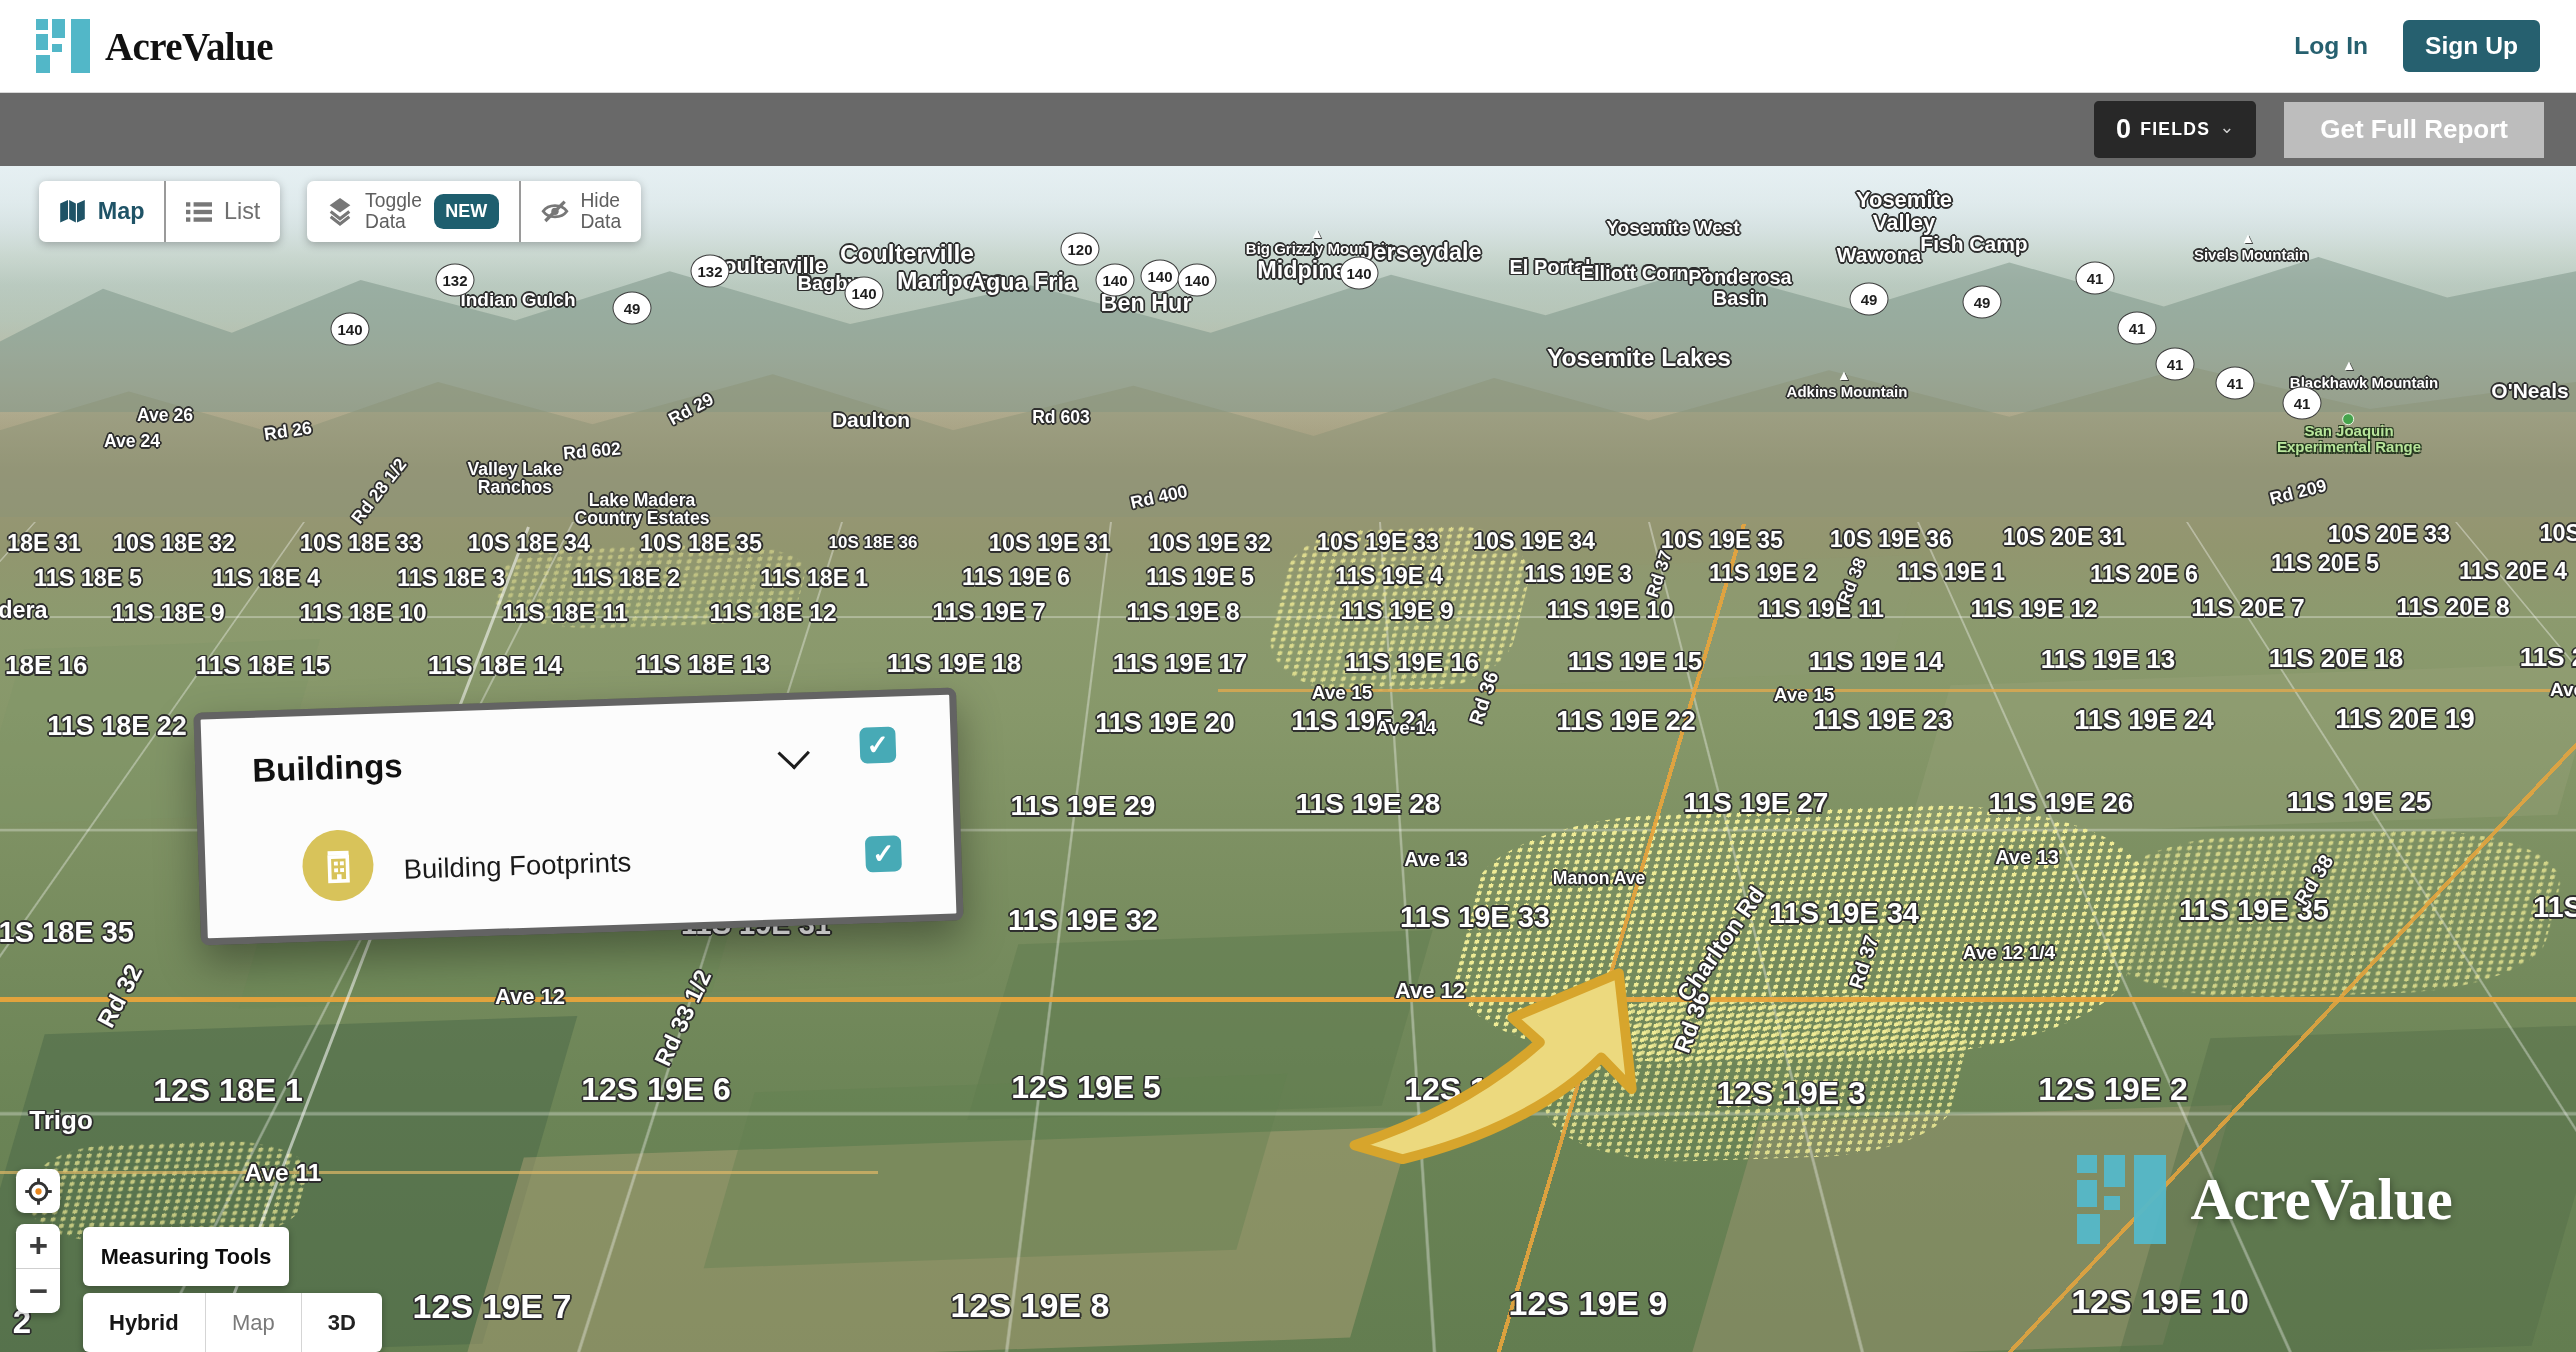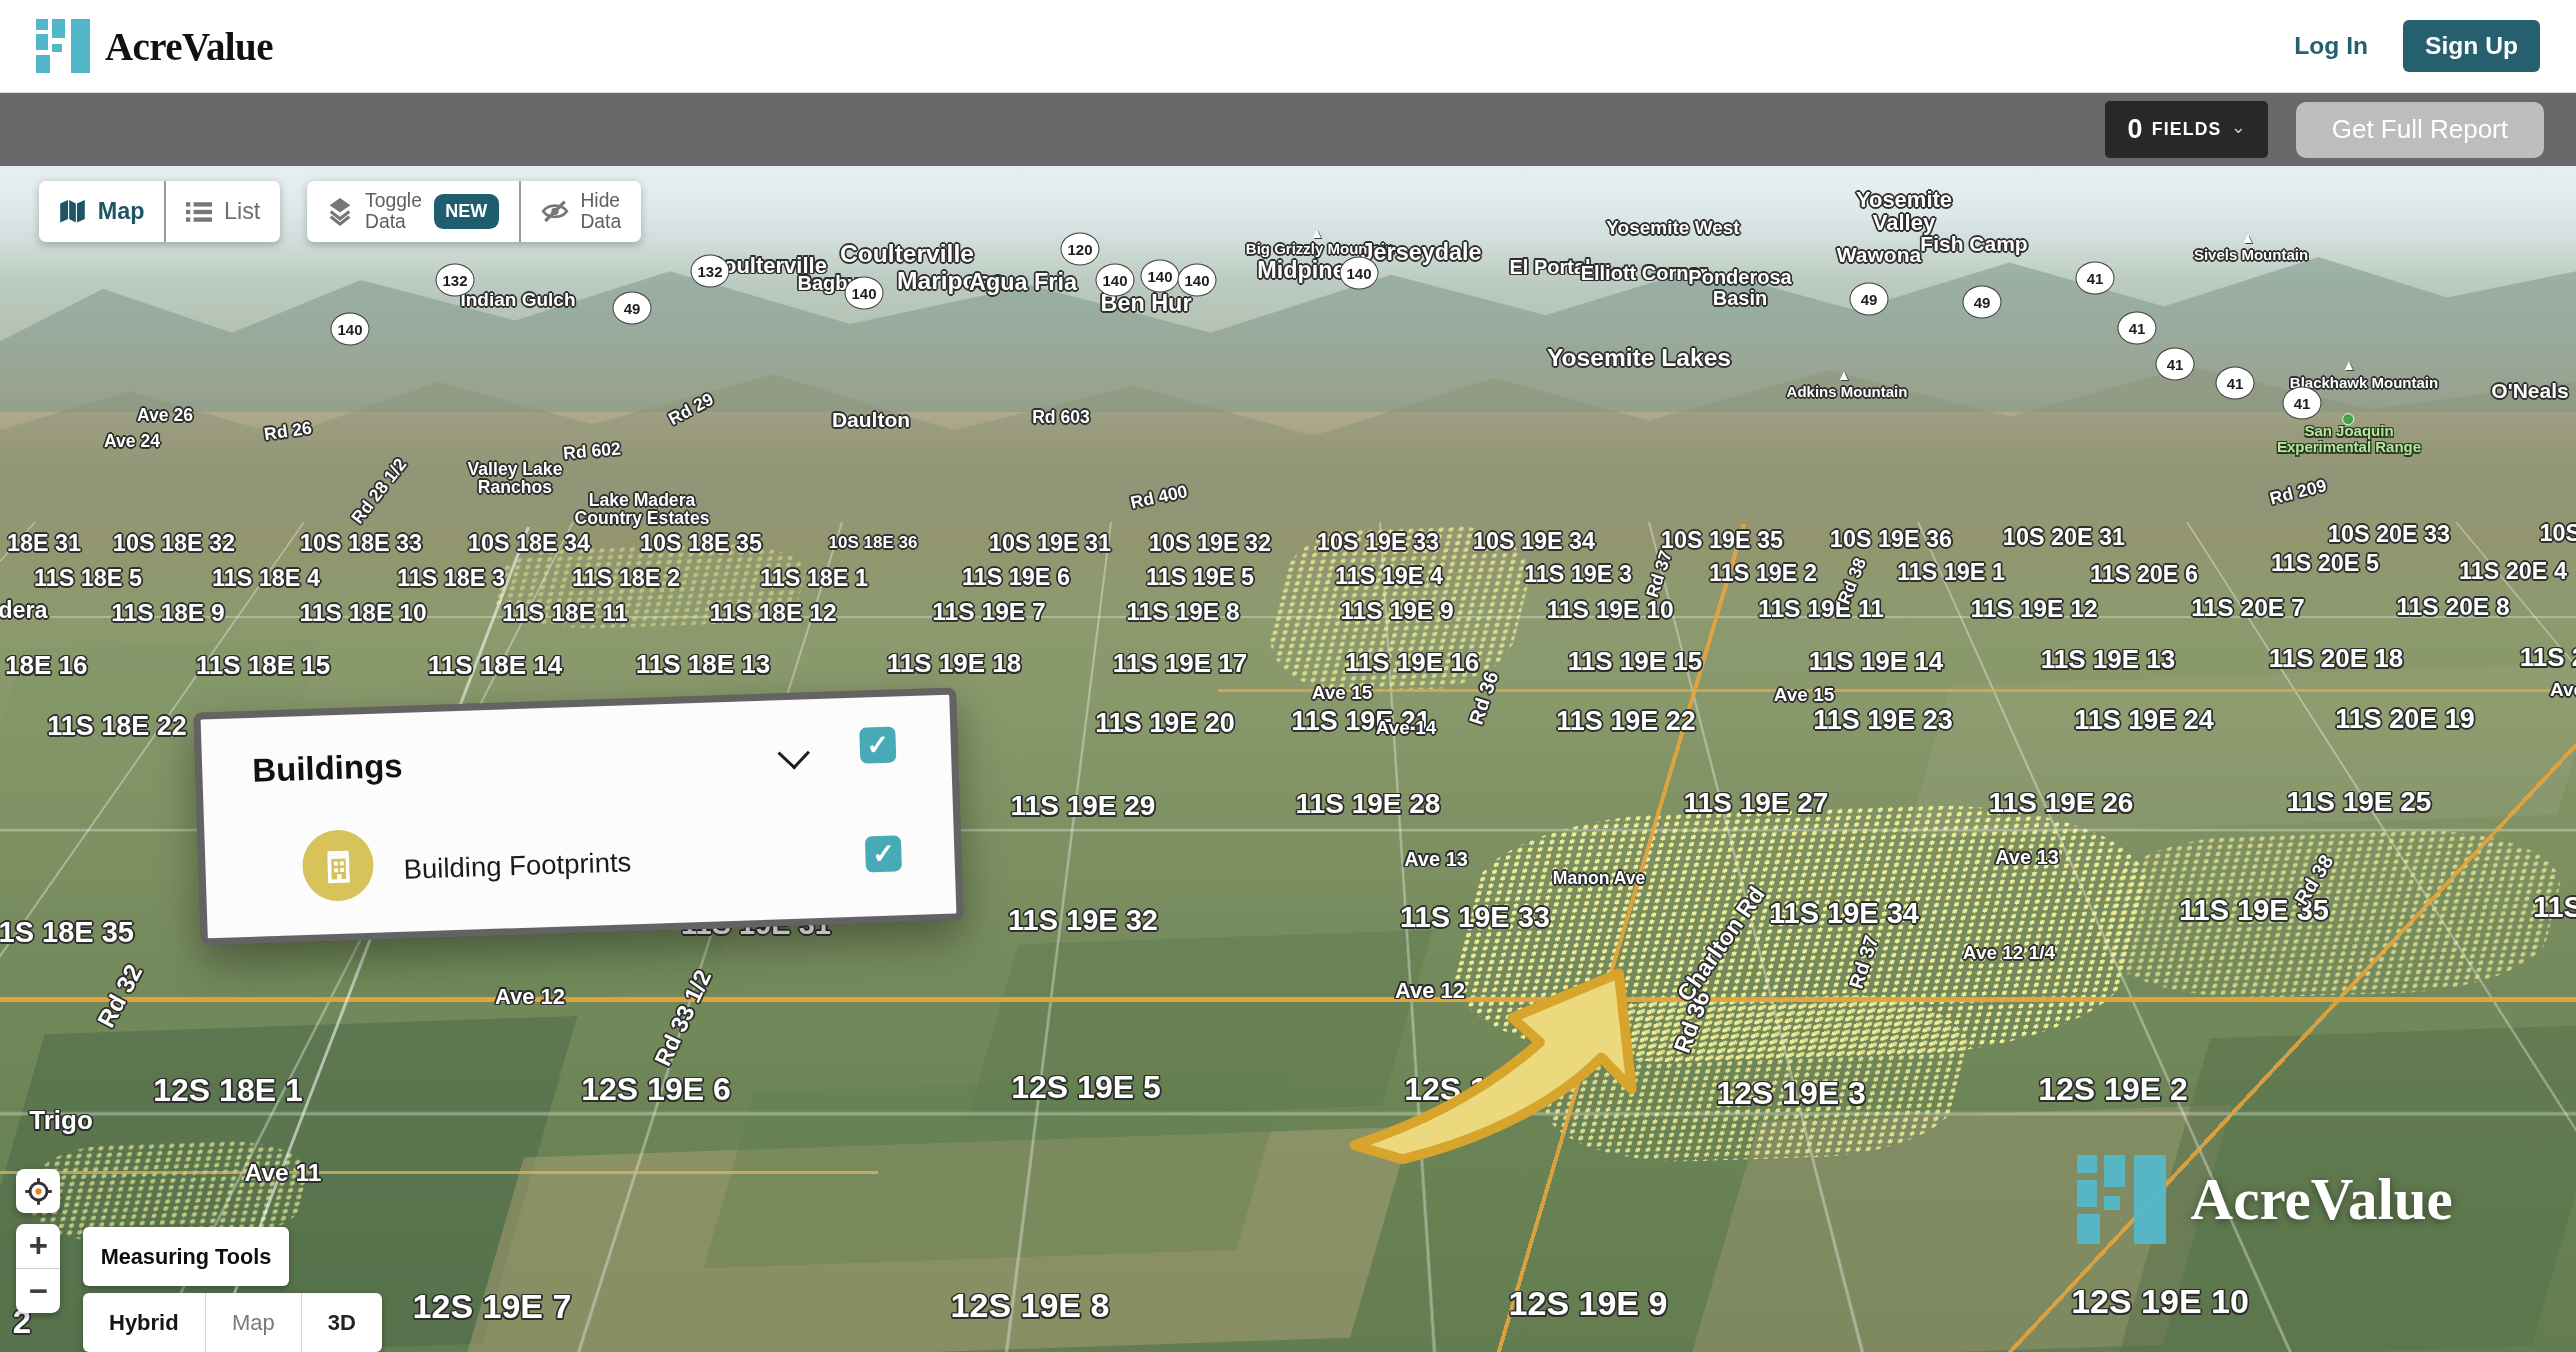--- a/index.html
+++ b/index.html
@@ -21,21 +21,21 @@
   .signup { background:#26606f; color:#fff; font-size:24.6px; font-weight:bold; padding:11.7px 22px; border-radius:5.9px; cursor:pointer; }
 
   
   .filterbar { position:absolute; left:0; top:93px; width:2576px; height:73px; background:#696969; display:flex; align-items:center; padding:0 32px; z-index:49; }
   .filter-msg { color:#fff; font-size:23px; }
   .filterbar-right { margin-left:auto; display:flex; align-items:center; gap:28px; }
   .fields-btn { background:#282828; height:57px; border-radius:4.7px; display:flex; align-items:center; padding:0 22px; gap:9.4px; cursor:pointer; }
   .fields-count { color:#fff; font-weight:bold; font-size:27px; }
   .fields-label { color:#fff; font-weight:bold; font-size:17.6px; letter-spacing:1.2px; }
   .fields-chev { color:#cfcfcf; font-size:17.6px; transform:translateY(-2.3px); }
-  .report-btn { background:#bdbdbd; color:#fff; font-weight:normal; font-size:26px; height:56px; border-radius:10px; display:flex; align-items:center; padding:8px 36px; cursor:default; }
+  .report-btn { background:#bdbdbd; color:#fff; font-weight:bold; font-size:26px; height:56px; border-radius:0; display:flex; align-items:center; padding:8px 36px; cursor:default; }
 
   
   .map { position:absolute; left:0; top:166px; width:2576px; height:1187px; overflow:hidden;
     background:linear-gradient(180deg,#ccdee3 0%,#c2d4d6 3%,#b2c5c2 5%,#9db29e 7.5%,#8aa28c 10%,#93a68d 13%,#a3a487 16%,#a79f7d 19%,#a09a78 23%,#989676 27%,#92966f 32%,#8c9a6e 38%,#87986a 46%,#7e9163 56%,#748a5c 68%,#6b8456 80%,#637d50 100%); }
   .haze { position:absolute; left:0; top:0; width:100%; height:30%; background:linear-gradient(180deg,rgba(236,244,246,.8) 0%,rgba(236,244,246,0) 85%); }
   .ridge { position:absolute; left:0; width:100%; }
   .ridge1 { top:70px; height:176px; background:#7f988a; opacity:.55;
     clip-path:polygon(0 60%,4% 30%,9% 55%,14% 25%,20% 48%,26% 20%,33% 50%,40% 28%,47% 55%,54% 22%,60% 45%,66% 18%,72% 42%,78% 15%,84% 40%,90% 12%,95% 35%,100% 20%,100% 100%,0 100%); }
   .ridge2 { top:158px; height:193px; background:#8c9377; opacity:.5;
     clip-path:polygon(0 55%,5% 35%,11% 58%,17% 30%,23% 52%,30% 26%,37% 55%,44% 32%,51% 58%,58% 28%,64% 50%,71% 24%,78% 48%,85% 22%,92% 44%,100% 30%,100% 100%,0 100%); }

